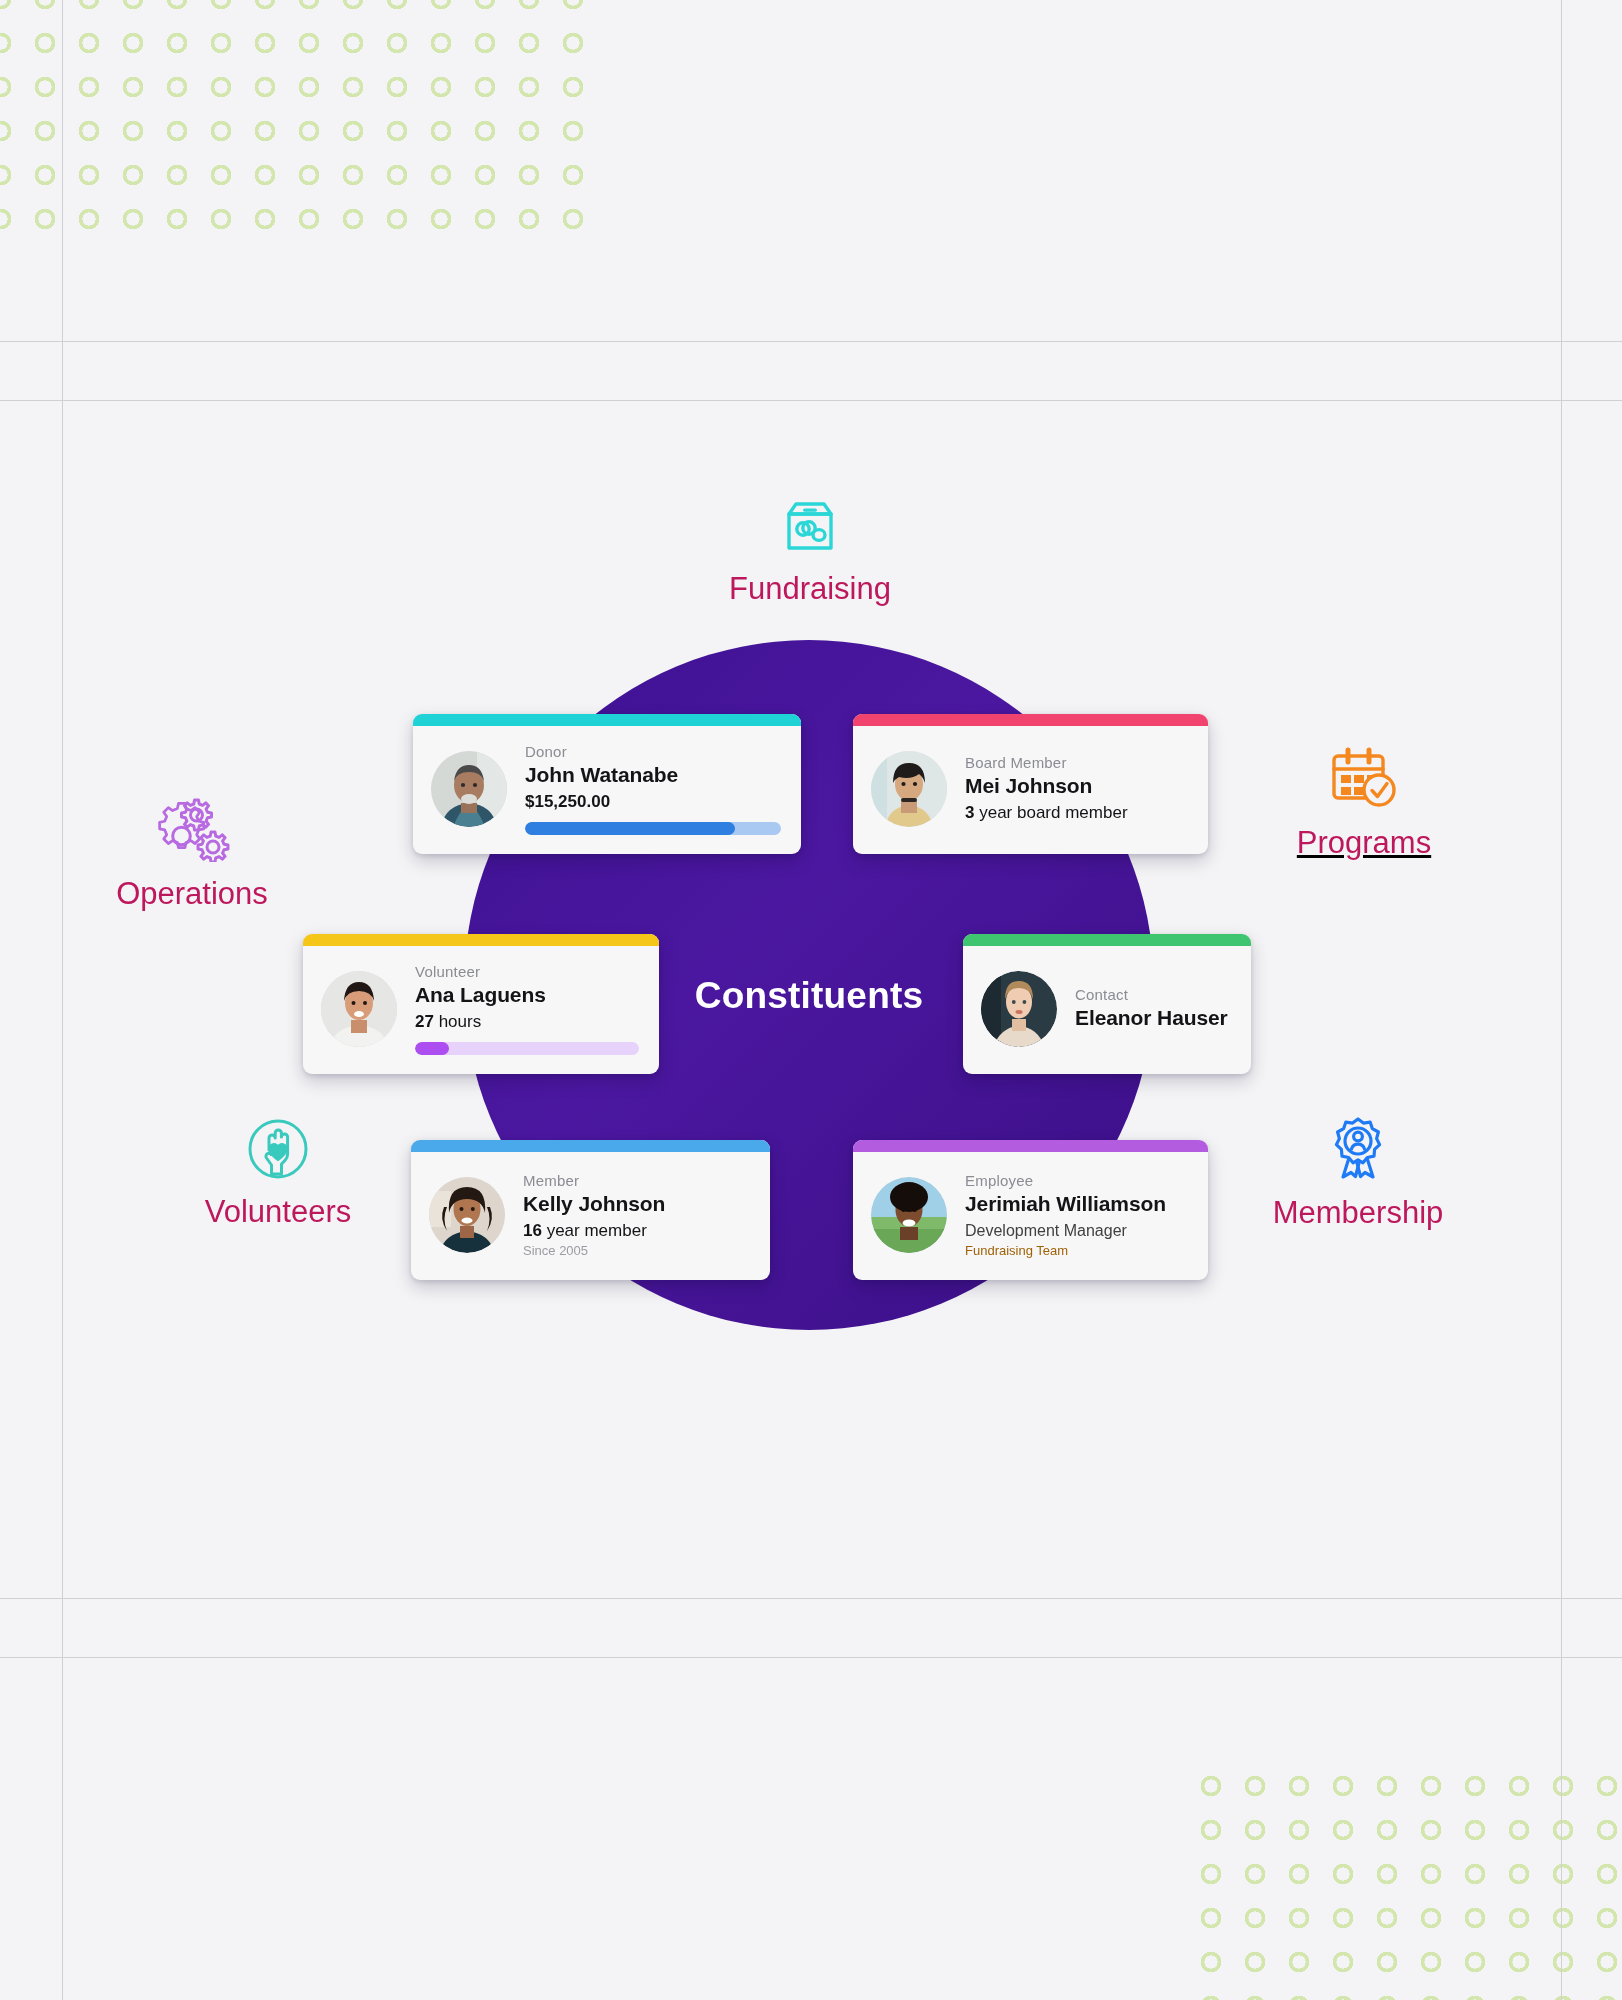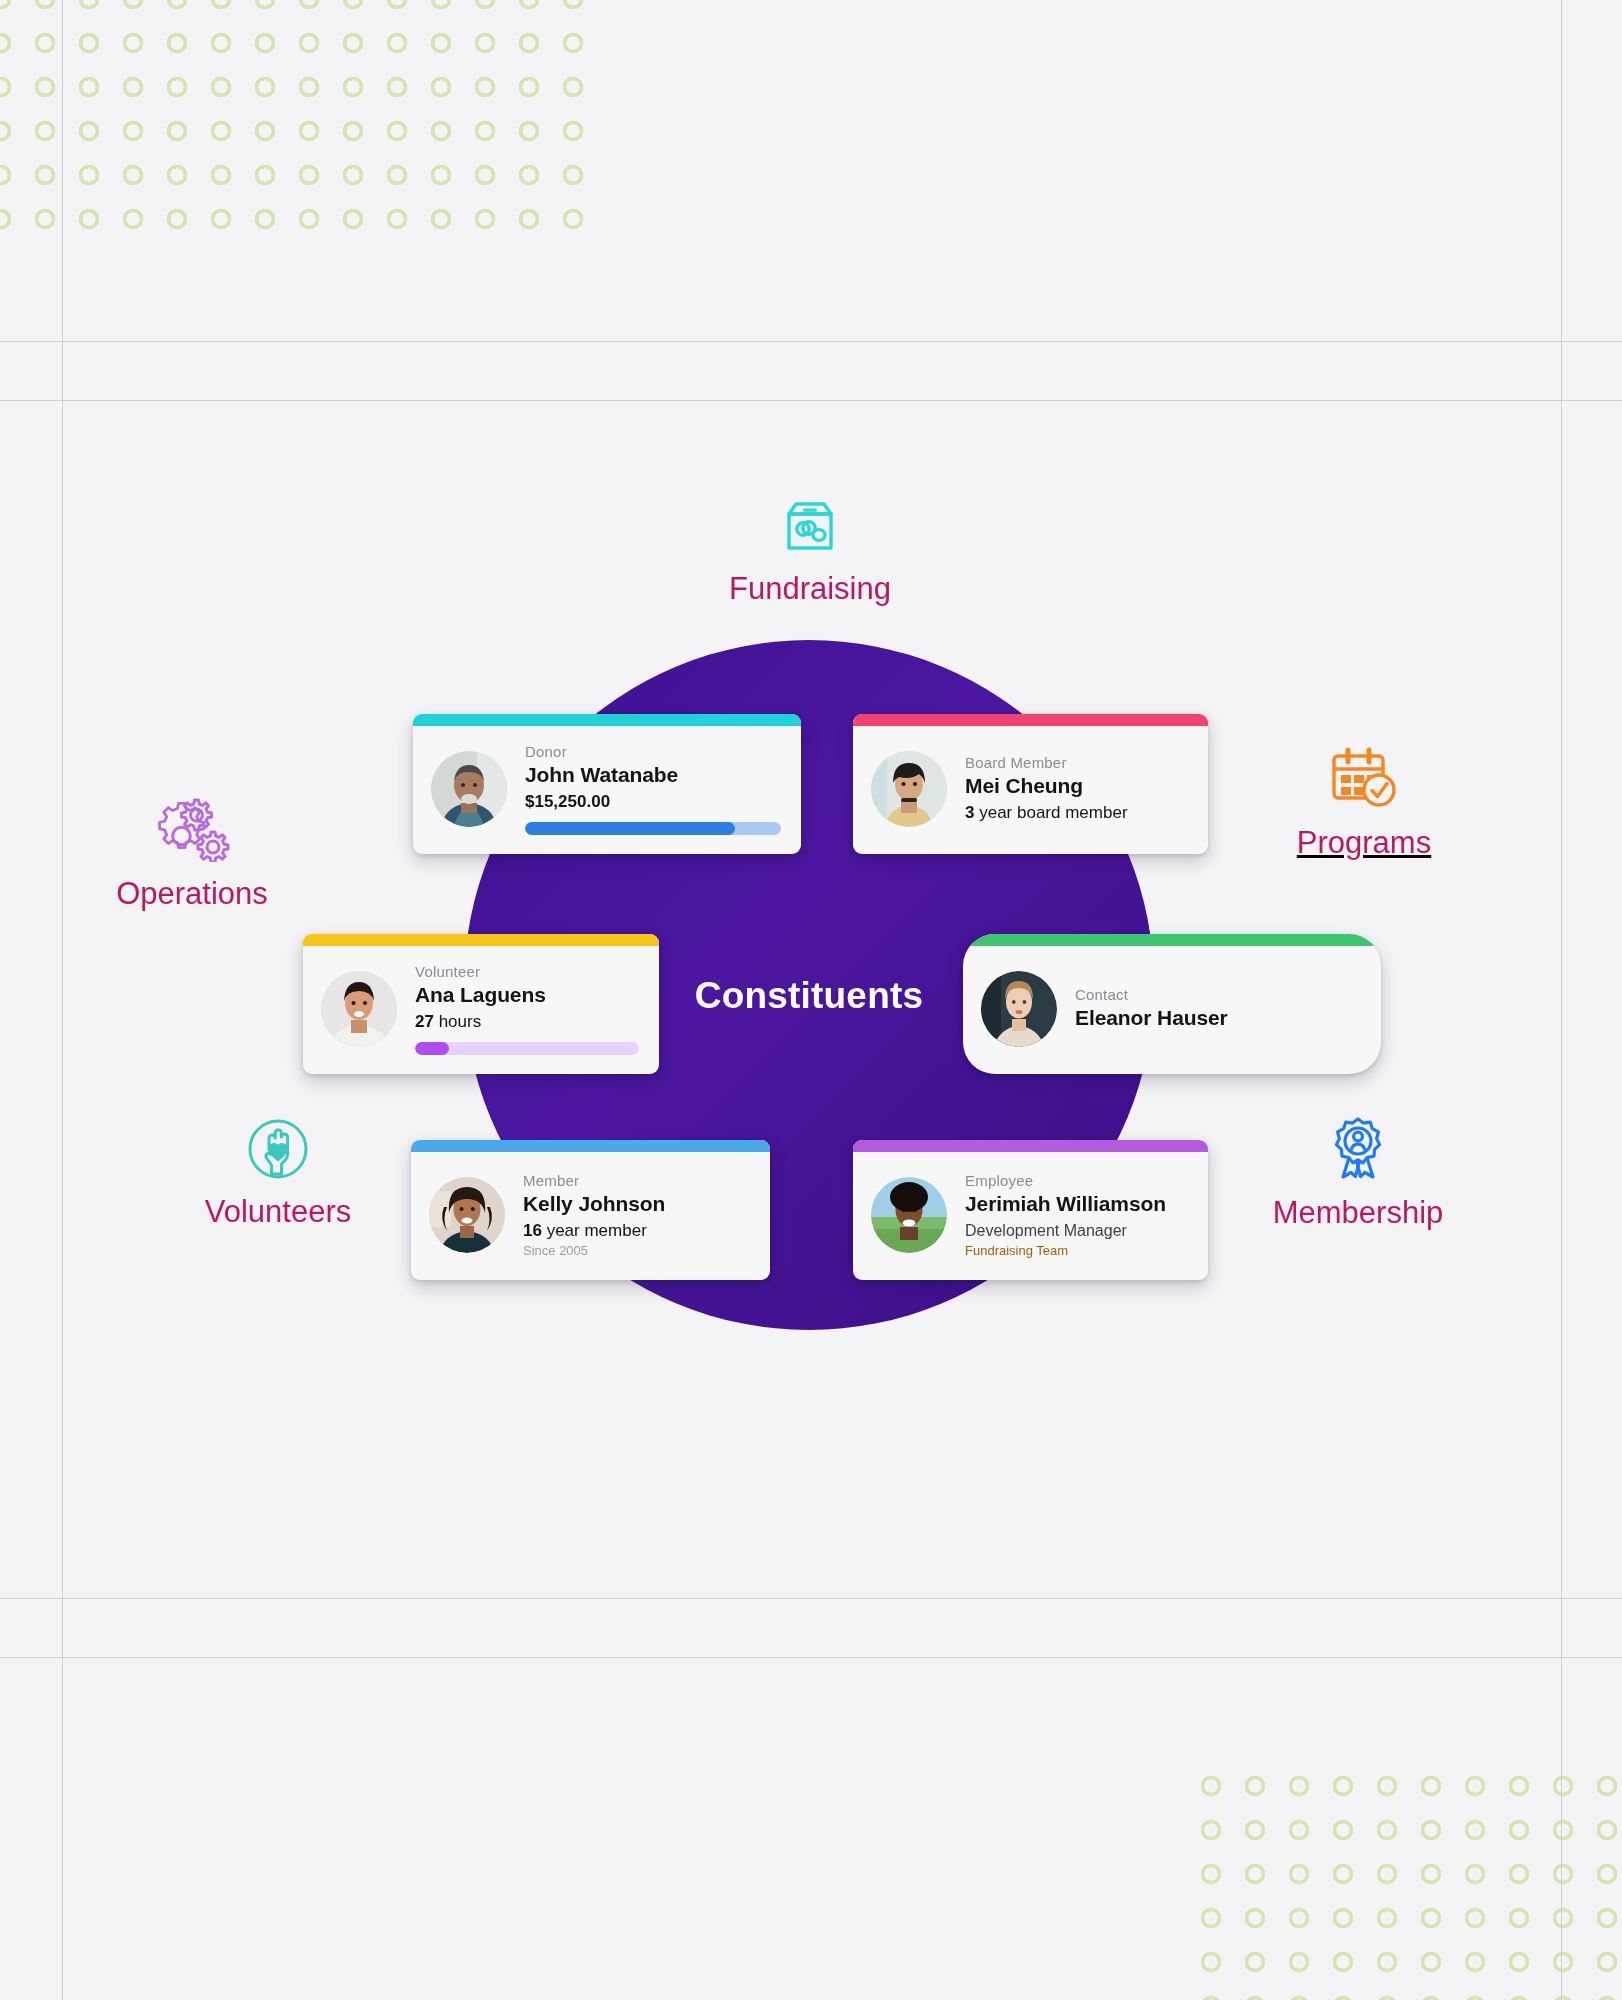--- a/index.html
+++ b/index.html
@@ -166,21 +166,21 @@
   .progress .fill {
     position: absolute;
     left: 0; top: 0; bottom: 0;
     border-radius: 7px;
   }
 
   
   #card-donor        { left: 413px;  top: 714px;  width: 388px;  height: 140px; }
   #card-board-member { left: 853px;  top: 714px;  width: 355px;  height: 140px; }
   #card-volunteer    { left: 303px;  top: 934px;  width: 356px;  height: 140px; }
-  #card-contact      { left: 963px;  top: 934px;  width: 418px;  height: 140px; border-radius: 32px; }
+  #card-contact      { left: 963px;  top: 934px;  width: 288px;  height: 140px; }
   #card-member       { left: 411px;  top: 1140px; width: 359px;  height: 140px; }
   #card-employee     { left: 853px;  top: 1140px; width: 355px;  height: 140px; }
 </style>
 </head>
 <body>
 
 <div id="stage">
 
   <div class="dots" id="dots-top-left"></div>
   <div class="dots" id="dots-bottom-right"></div>
@@ -334,21 +334,21 @@
             <ellipse cx="38" cy="33" rx="14" ry="17" fill="#d6a87f"></ellipse>
             <path d="M22 32 q0-20 16-20 q16 0 16 20 q-2-6-6-9 q-8 6-20 3 q-4 2-6 6z" fill="#1f1b1a"></path>
             <rect x="30" y="47" width="16" height="4" rx="2" fill="#2b2523"></rect>
             <circle cx="32.5" cy="33" r="2.1" fill="#1f1b1a"></circle>
             <circle cx="44" cy="33" r="2.1" fill="#1f1b1a"></circle>
           </g>
         </svg>
       </div>
       <div class="card-info">
         <div class="role">Board Member</div>
-        <div class="person-name">Mei Cheung</div>
+        <div class="person-name">Mei Johnson</div>
         <div class="metric">
           <span>3</span>
           <span class="light">year board member</span>
         </div>
       </div>
     </div>
   </div>
 
   <div class="card" id="card-volunteer">
     <div class="card-bar" style="background:#f5c518"></div>

